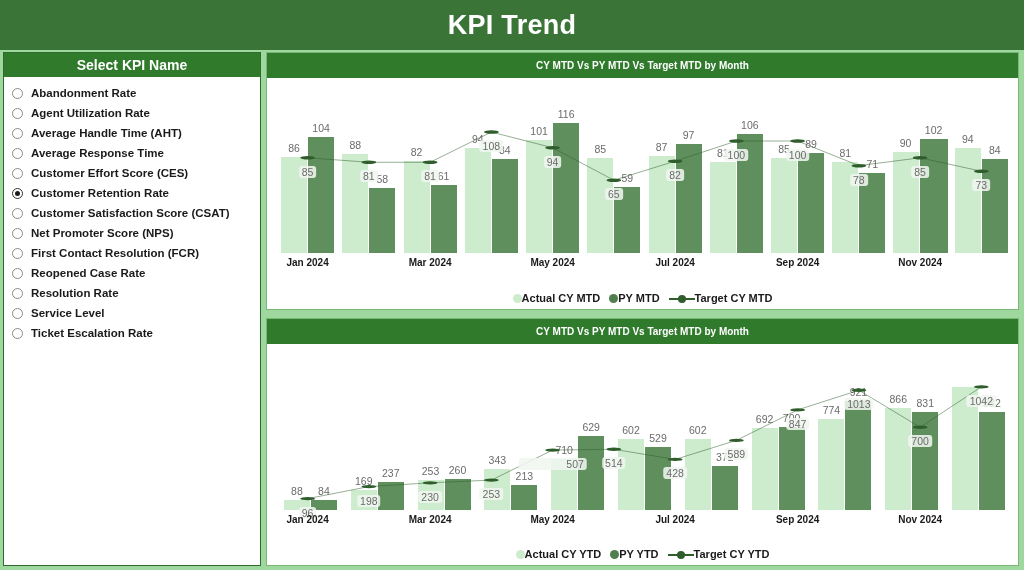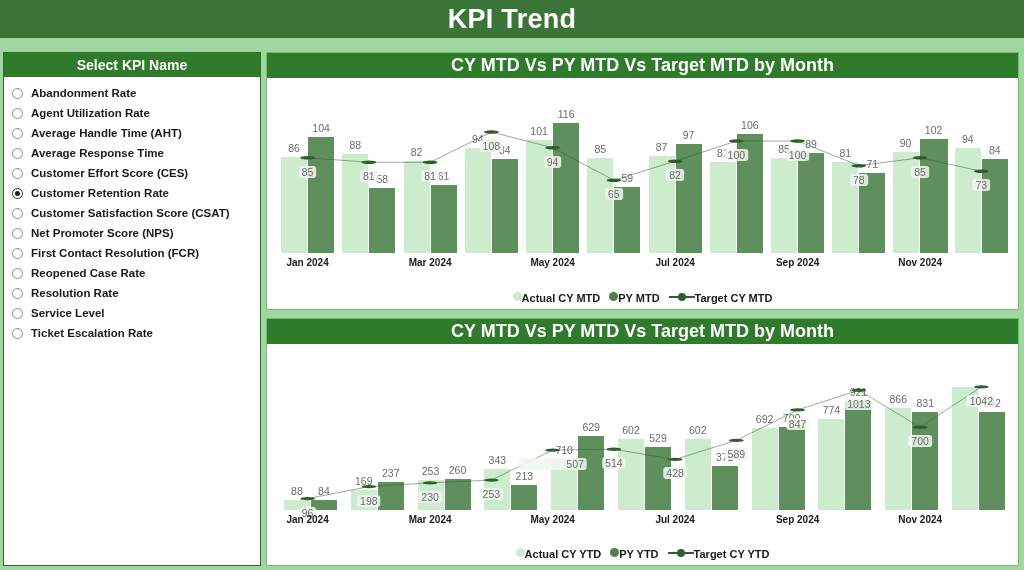--- a/index.html
+++ b/index.html
@@ -5,21 +5,21 @@
   * { box-sizing: border-box; margin: 0; padding: 0; }
   html, body {
     width: 1024px; height: 570px;
     font-family: "Liberation Sans", sans-serif;
     background: #ffffff; overflow: hidden;
   }
   #app { position: relative; width: 1024px; height: 570px; background: #9fd89f; }
 
   
   .banner {
-    position: absolute; left: 0; top: 0; width: 1024px; height: 38px;
+    position: absolute; left: 0; top: 0; width: 1024px; height: 50px;
     background: #3a7436; display: flex; align-items: center; justify-content: center;
   }
   .banner-title {
     color: #ffffff; font-size: 27px; font-weight: bold; letter-spacing: .3px;
   }
 
   
   .sidebar {
     position: absolute; left: 3px; top: 52px; width: 258px; height: 514px;
     background: #ffffff; border: 1px solid #2f6b2c;
@@ -45,21 +45,21 @@
   .kpi-label { font-size: 11.5px; color: #1a1a1a; font-weight: bold; }
 
   
   .panel {
     position: absolute; background: #ffffff; border: 1px solid #7ab877;
   }
   #panel1 { left: 266px; top: 52px; width: 753px; height: 258px; }
   #panel2 { left: 266px; top: 318px; width: 753px; height: 248px; }
   .panel-header {
     height: 25px; background: #2f7a2b; color: #ffffff;
-    font-size: 18px; font-weight: bold;
+    font-size: 10px; font-weight: bold;
     display: flex; align-items: center; justify-content: center;
   }
   .plot {
     position: relative; width: 100%;
   }
   #plot1 { height: 205px; }
   #plot2 { height: 196px; }
 
   .groups {
     position: absolute; left: 10px; right: 6px; top: 0; bottom: 30px;
@@ -94,21 +94,21 @@
   .tgt-label {
     position: absolute; transform: translate(-50%, -50%);
     font-size: 10.5px; color: #6b6b6b; background: rgba(240,246,240,.88);
     border-radius: 3px; padding: 0 3px; white-space: nowrap;
   }
 
   .legend {
     position: absolute; left: 0; right: 0; bottom: 2px; height: 18px;
     display: flex; align-items: center; justify-content: center; gap: 9px;
   }
-  .legend-item { display: flex; }
+  .legend-item { display: flex; align-items: center; }
   .legend-text { font-size: 11px; font-weight: bold; color: #1a1a1a; }
   .sw-light { width: 9px; height: 9px; border-radius: 50%; background: #cdeccd; }
   .sw-dark  { width: 9px; height: 9px; border-radius: 50%; background: #4f7f4d; }
   .sw-line  { position: relative; width: 26px; height: 9px; }
   .sw-line::before {
     content:""; position:absolute; left:0; top:4px; width:26px; height:2px; background:#2f5e2c;
   }
   .sw-line::after {
     content:""; position:absolute; left:9px; top:1px; width:8px; height:8px;
     border-radius:50%; background:#2f5e2c;

